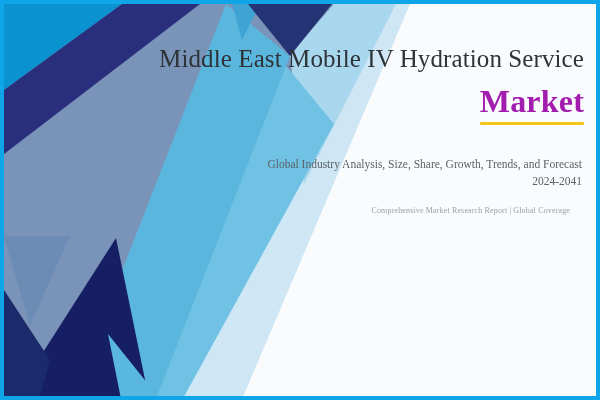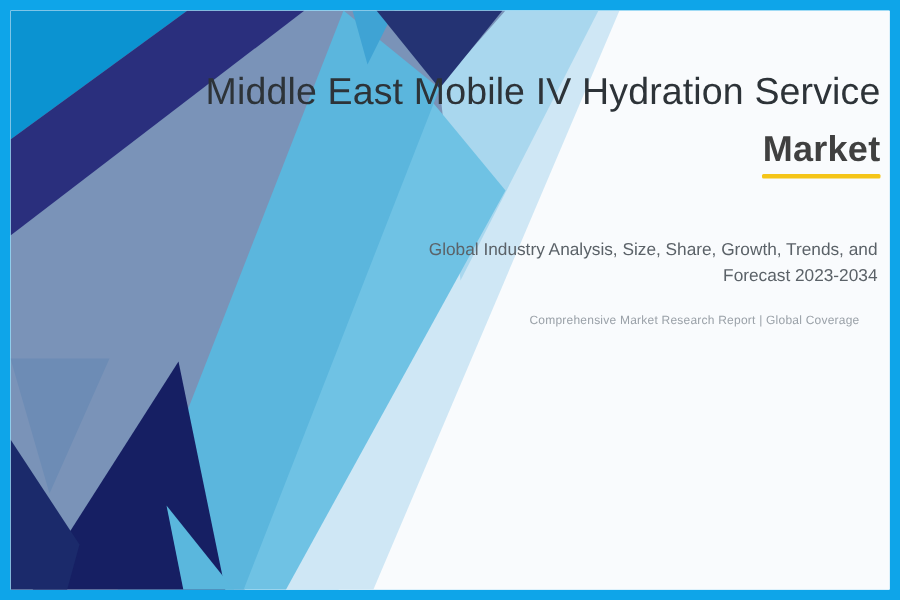--- a/index.html
+++ b/index.html
@@ -7,23 +7,23 @@
     margin: 0;
     padding: 0;
     background: #ffffff;
   }
   #cover {
     position: relative;
     width: 600px;
     height: 400px;
     overflow: hidden;
     background: #fbfcfd;
-    border: 7px solid #0ea5e9;
+    border: 4px solid #0ea5e9;
     box-sizing: border-box;
-    font-family: Liberation Sans, sans-serif;
+    font-family: Liberation Serif, serif;
   }
   #artwork {
     position: absolute;
     left: 0;
     top: 0;
     width: 600px;
     height: 400px;
     display: block;
   }
   #text-layer {
@@ -49,23 +49,23 @@
     letter-spacing: 0.1px;
     white-space: nowrap;
   }
   .market-wrap {
     display: inline-block;
     margin-top: 9px;
     text-align: right;
   }
   #market-word {
     display: block;
-    font-size: 24px;
+    font-size: 32px;
     font-weight: 700;
-    color: #404040;
+    color: #a21caf;
     letter-spacing: 0.2px;
     line-height: 1.15;
   }
   #market-rule {
     display: block;
     height: 3px;
     width: 100%;
     margin-top: 3px;
     background: #f5c518;
     border-radius: 1px;
@@ -121,18 +121,18 @@
 
     <div class="title-block">
       <h1 id="report-title">Middle East Mobile IV Hydration Service</h1>
       <span class="market-wrap">
         <span id="market-word">Market</span>
         <span id="market-rule"></span>
       </span>
     </div>
 
     <div class="subtitle-block">
-      <p id="report-subtitle">Global Industry Analysis, Size, Share, Growth, Trends, and Forecast 2023-2034</p>
+      <p id="report-subtitle">Global Industry Analysis, Size, Share, Growth, Trends, and Forecast 2024-2041</p>
       <p id="report-tagline">Comprehensive Market Research Report | Global Coverage</p>
     </div>
 
   </div>
 </div>
 
 </body></html>

